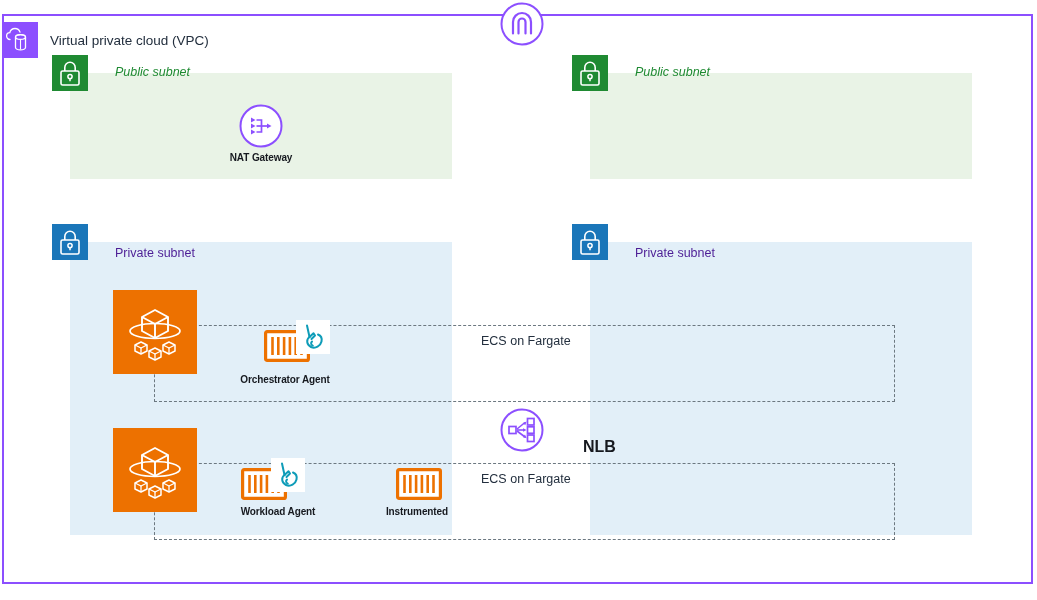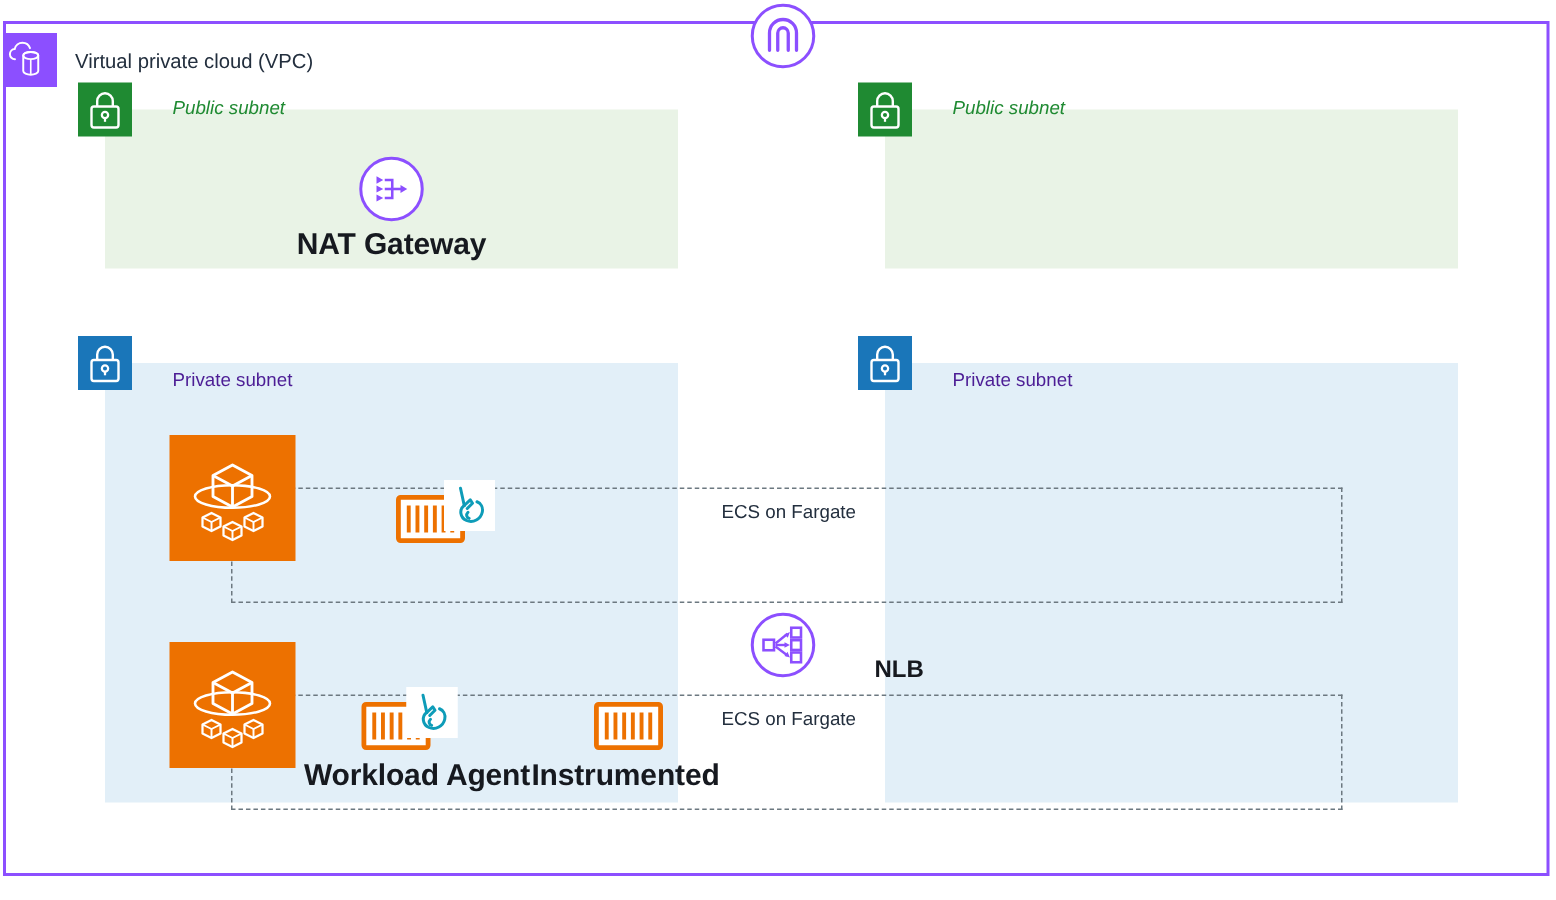--- a/index.html
+++ b/index.html
@@ -89,21 +89,21 @@
     position: absolute;
     font-size: 12.5px;
     color: #232F3E;
     white-space: nowrap;
     background: transparent;
   }
   .node-caption {
     position: absolute;
     left: 50%;
     transform: translateX(-50%);
-    font-size: 20px;
+    font-size: 10px;
     font-weight: bold;
     color: #16191F;
     white-space: nowrap;
     letter-spacing: -0.1px;
   }
   .caption-right {
     position: absolute;
     font-size: 16px;
     font-weight: bold;
     color: #16191F;
@@ -278,20 +278,21 @@
     <svg width="34" height="34" viewBox="0 0 34 34">
       <rect x="0" y="0" width="34" height="34" fill="#ffffff"></rect>
       <g fill="none" stroke="#0E9CB8" stroke-width="2" stroke-linecap="round" stroke-linejoin="round">
         <path d="M11 5.5 L13.5 17"></path>
         <path d="M13.5 17 L17.5 13.2 L19 15.5 L15.5 19"></path>
         <path d="M13.5 17 C10 19.5 10.5 25 15 27 C19.5 29 24.5 26 25.5 21.5 C26.2 18.2 24.5 15.5 22 14.5"></path>
         <path d="M16 21.5 C14.5 23 15 25 16.8 25.6"></path>
       </g>
     </svg>
   </div>
+  <div class="node-caption" style="left:285px; top:374px;">Orchestrator Agent</div>
 
   <div class="ecs-tile" style="left:113px; top:428px;">
     <svg width="84" height="84" viewBox="0 0 84 84">
       <g fill="none" stroke="#ffffff" stroke-width="1.9" stroke-linejoin="round">
         <polygon points="42,20 55,27 55,41 42,48 29,41 29,27"></polygon>
         <polyline points="29,27 42,34 55,27"></polyline>
         <line x1="42" y1="34" x2="42" y2="48"></line>
         <ellipse cx="42" cy="41" rx="25" ry="7.5" stroke-width="1.7"></ellipse>
         <polygon points="28,52 34,55 34,61 28,64 22,61 22,55" stroke-width="1.5"></polygon>
         <polyline points="22,55 28,58 34,55" stroke-width="1.3"></polyline>

